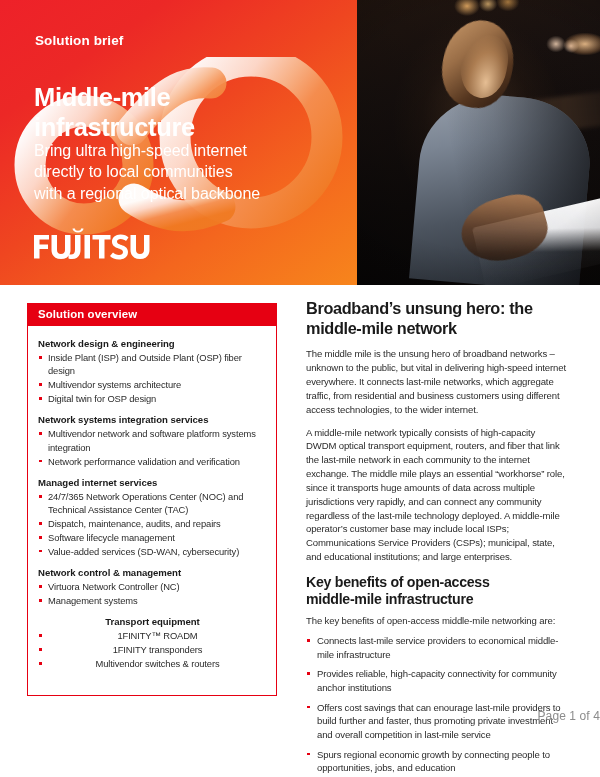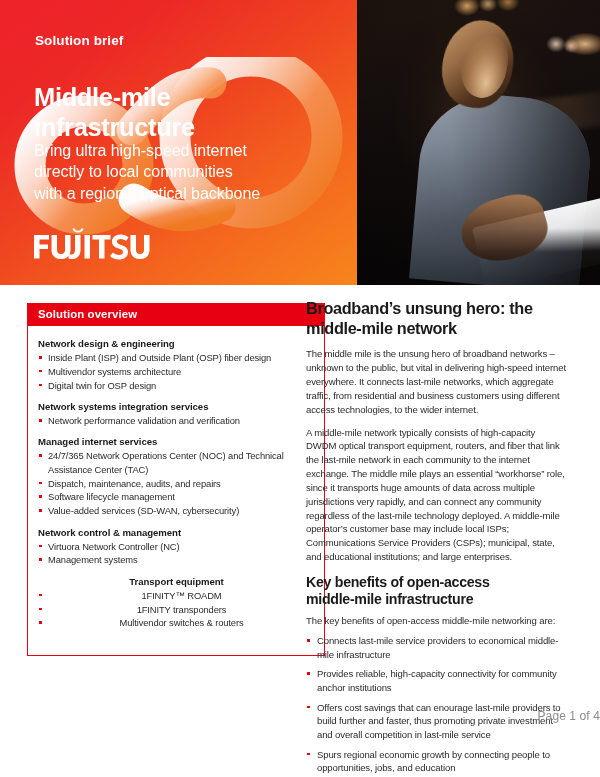--- a/index.html
+++ b/index.html
@@ -113,21 +113,21 @@
   .hero-logo {
     position: absolute; left: 33px; top: 226px; width: 120px; height: 34px;
   }
   .hero-logo svg { display: block; }
 
   
   .body-wrap { position: absolute; left: 0; top: 285px; width: 600px; height: 492px; }
 
   
   .overview {
-    position: absolute; left: 27px; top: 18px; width: 298px;
+    position: absolute; left: 27px; top: 18px; width: 250px;
     border: 1px solid #e60012; border-top: none; background: #fff;
   }
   .overview-head {
     background: #e60012; color: #fff;
     font-size: 11.4px; font-weight: 700; letter-spacing: .1px;
     padding: 5px 0 6px 10px;
   }
   .overview-body { padding: 12px 9px 10px 10px; }
   .ov-group { margin-bottom: 9px; }
   .ov-group:last-child { margin-bottom: 15px; text-align: center; }
@@ -259,20 +259,21 @@
 
         <div class="ov-group">
           <div class="ov-group-title">Network design &amp; engineering</div>
           <div class="ov-li"><span class="bul"></span><span>Inside Plant (ISP) and Outside Plant (OSP) fiber design</span></div>
           <div class="ov-li"><span class="bul"></span><span>Multivendor systems architecture</span></div>
           <div class="ov-li"><span class="bul"></span><span>Digital twin for OSP design</span></div>
         </div>
 
         <div class="ov-group">
           <div class="ov-group-title">Network systems integration services</div>
+          <div class="ov-li"><span class="bul"></span><span>Multivendor network and software platform systems integration</span></div>
           <div class="ov-li"><span class="bul"></span><span>Network performance validation and verification</span></div>
         </div>
 
         <div class="ov-group">
           <div class="ov-group-title">Managed internet services</div>
           <div class="ov-li"><span class="bul"></span><span>24/7/365 Network Operations Center (NOC) and Technical Assistance Center (TAC)</span></div>
           <div class="ov-li"><span class="bul"></span><span>Dispatch, maintenance, audits, and repairs</span></div>
           <div class="ov-li"><span class="bul"></span><span>Software lifecycle management</span></div>
           <div class="ov-li"><span class="bul"></span><span>Value-added services (SD-WAN, cybersecurity)</span></div>
         </div>

